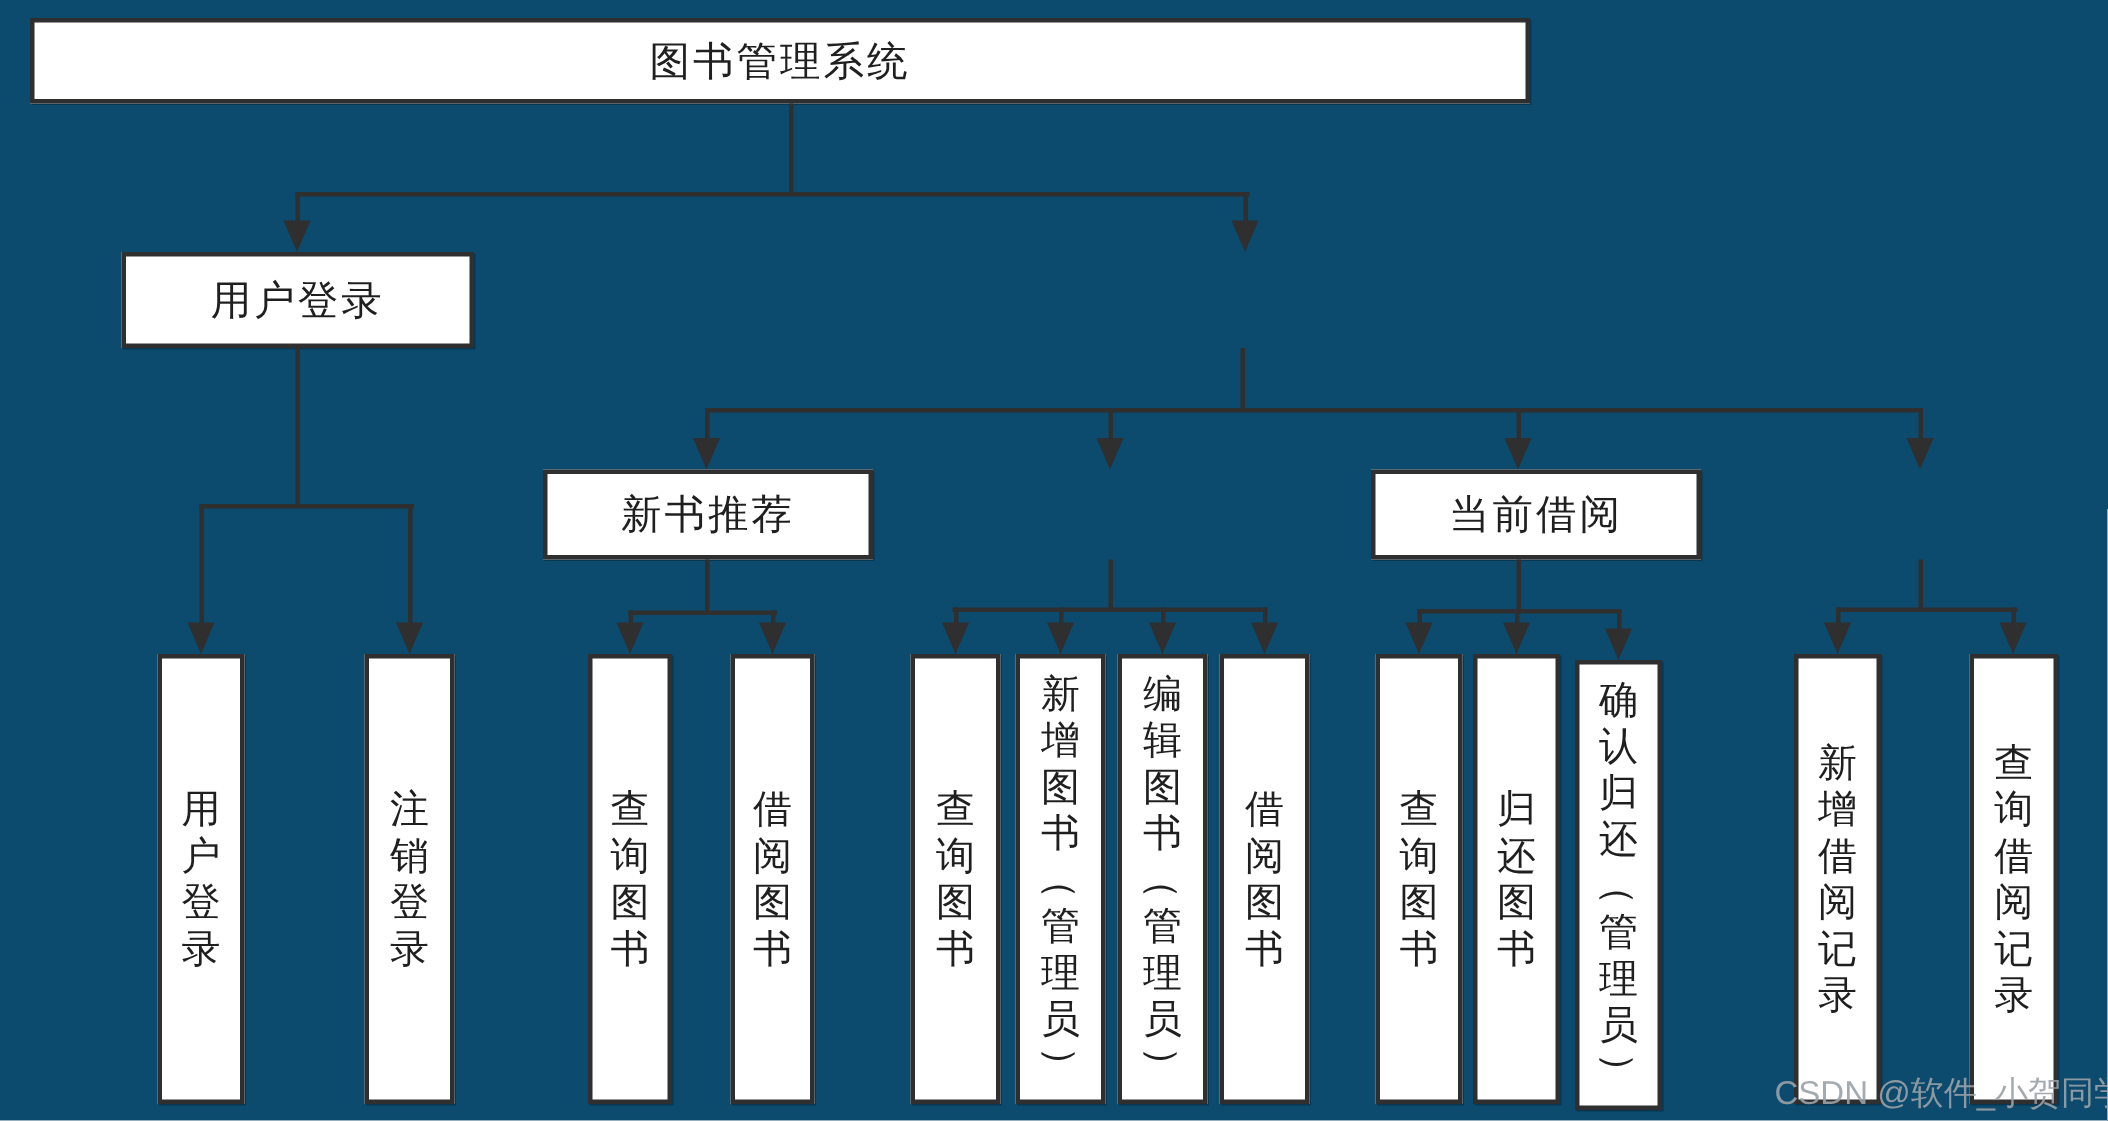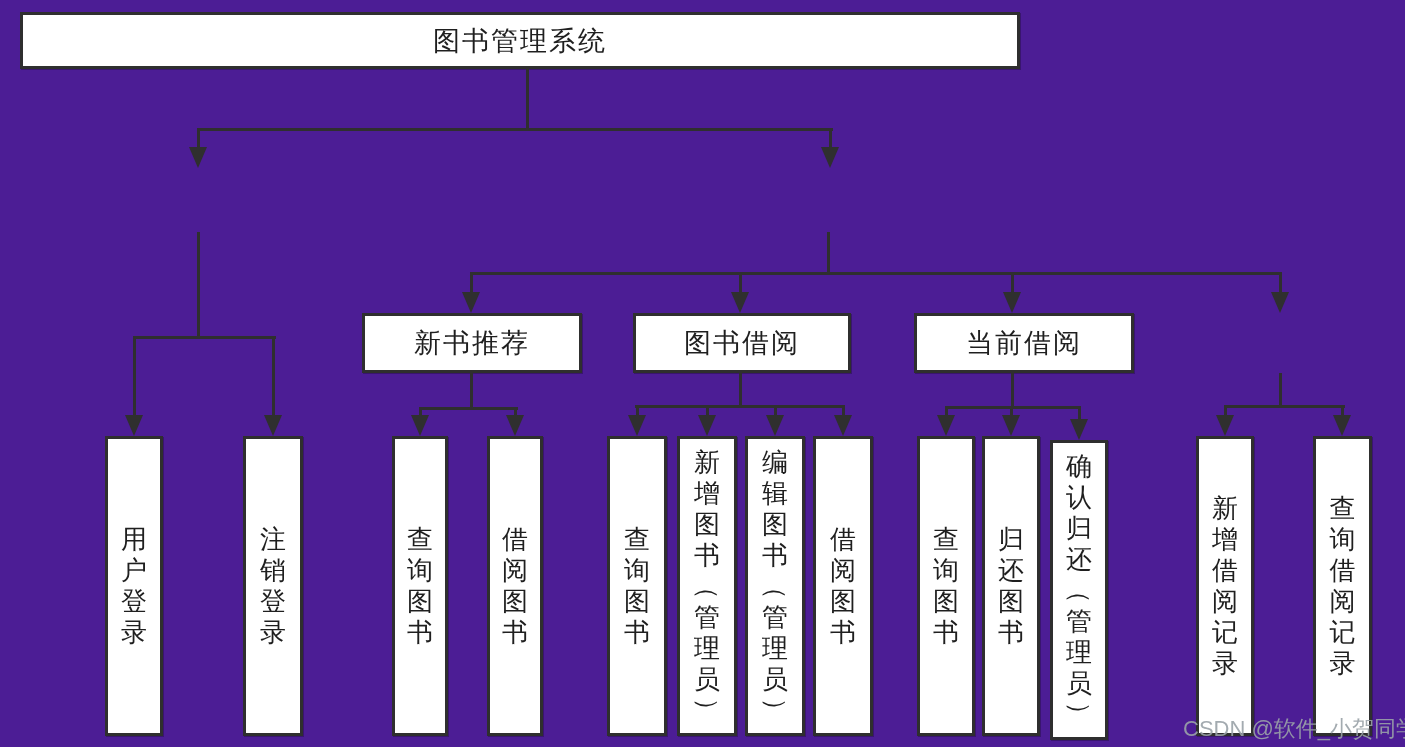--- a/index.html
+++ b/index.html
@@ -1,19 +1,19 @@
 <!DOCTYPE html>
 <html><head>
 <meta charset="utf-8">
 <style>
   html,body{margin:0;padding:0;background:#ffffff;}
   .canvas{
     position:relative;
     width:1405px;height:747px;
-    background:#4c1d95;
+    background:#0c4a6e;
     font-family:"Liberation Sans", sans-serif;
     color:#1f1f1f;
     overflow:hidden;
   }
   .node{
     position:absolute;
     box-sizing:border-box;
     border:3px solid #2f2f2f;
     background:#ffffff;
     display:flex;align-items:center;justify-content:center;
@@ -62,20 +62,23 @@
     <span class="label">图书管理系统</span>
   </div>
 
   <div class="line" style="left:526px;top:69px;width:3px;height:61px"></div>
   <div class="line" style="left:197px;top:128px;width:636px;height:3px"></div>
   <div class="line" style="left:197px;top:128px;width:3px;height:22px"></div>
   <div class="arrow" style="left:189px;top:147px"></div>
   <div class="line" style="left:829px;top:128px;width:3px;height:22px"></div>
   <div class="arrow" style="left:821px;top:147px"></div>
 
+  <div class="node" style="left:81px;top:168px;width:235px;height:64px">
+    <span class="label">用户登录</span>
+  </div>
 
   <div class="line" style="left:197px;top:232px;width:3px;height:106px"></div>
   <div class="line" style="left:133px;top:336px;width:143px;height:3px"></div>
   <div class="line" style="left:133px;top:336px;width:3px;height:80px"></div>
   <div class="arrow" style="left:125px;top:415px"></div>
   <div class="line" style="left:272px;top:336px;width:3px;height:80px"></div>
   <div class="arrow" style="left:264px;top:415px"></div>
 
   <div class="line" style="left:827px;top:232px;width:3px;height:42px"></div>
   <div class="line" style="left:470px;top:272px;width:812px;height:3px"></div>
@@ -84,23 +87,20 @@
   <div class="line" style="left:739px;top:272px;width:3px;height:21px"></div>
   <div class="arrow" style="left:731px;top:292px"></div>
   <div class="line" style="left:1011px;top:272px;width:3px;height:21px"></div>
   <div class="arrow" style="left:1003px;top:292px"></div>
   <div class="line" style="left:1279px;top:272px;width:3px;height:21px"></div>
   <div class="arrow" style="left:1271px;top:292px"></div>
 
   <div class="node" style="left:362px;top:313px;width:220px;height:60px">
     <span class="label">新书推荐</span>
   </div>
-  <div class="node" style="left:633px;top:313px;width:218px;height:60px">
-    <span class="label">图书借阅</span>
-  </div>
   <div class="node" style="left:914px;top:313px;width:220px;height:60px">
     <span class="label">当前借阅</span>
   </div>
 
   <div class="line" style="left:470px;top:373px;width:3px;height:36px"></div>
   <div class="line" style="left:419px;top:407px;width:99px;height:3px"></div>
   <div class="line" style="left:419px;top:407px;width:3px;height:10px"></div>
   <div class="arrow" style="left:411px;top:415px"></div>
   <div class="line" style="left:514px;top:407px;width:3px;height:10px"></div>
   <div class="arrow" style="left:506px;top:415px"></div>

